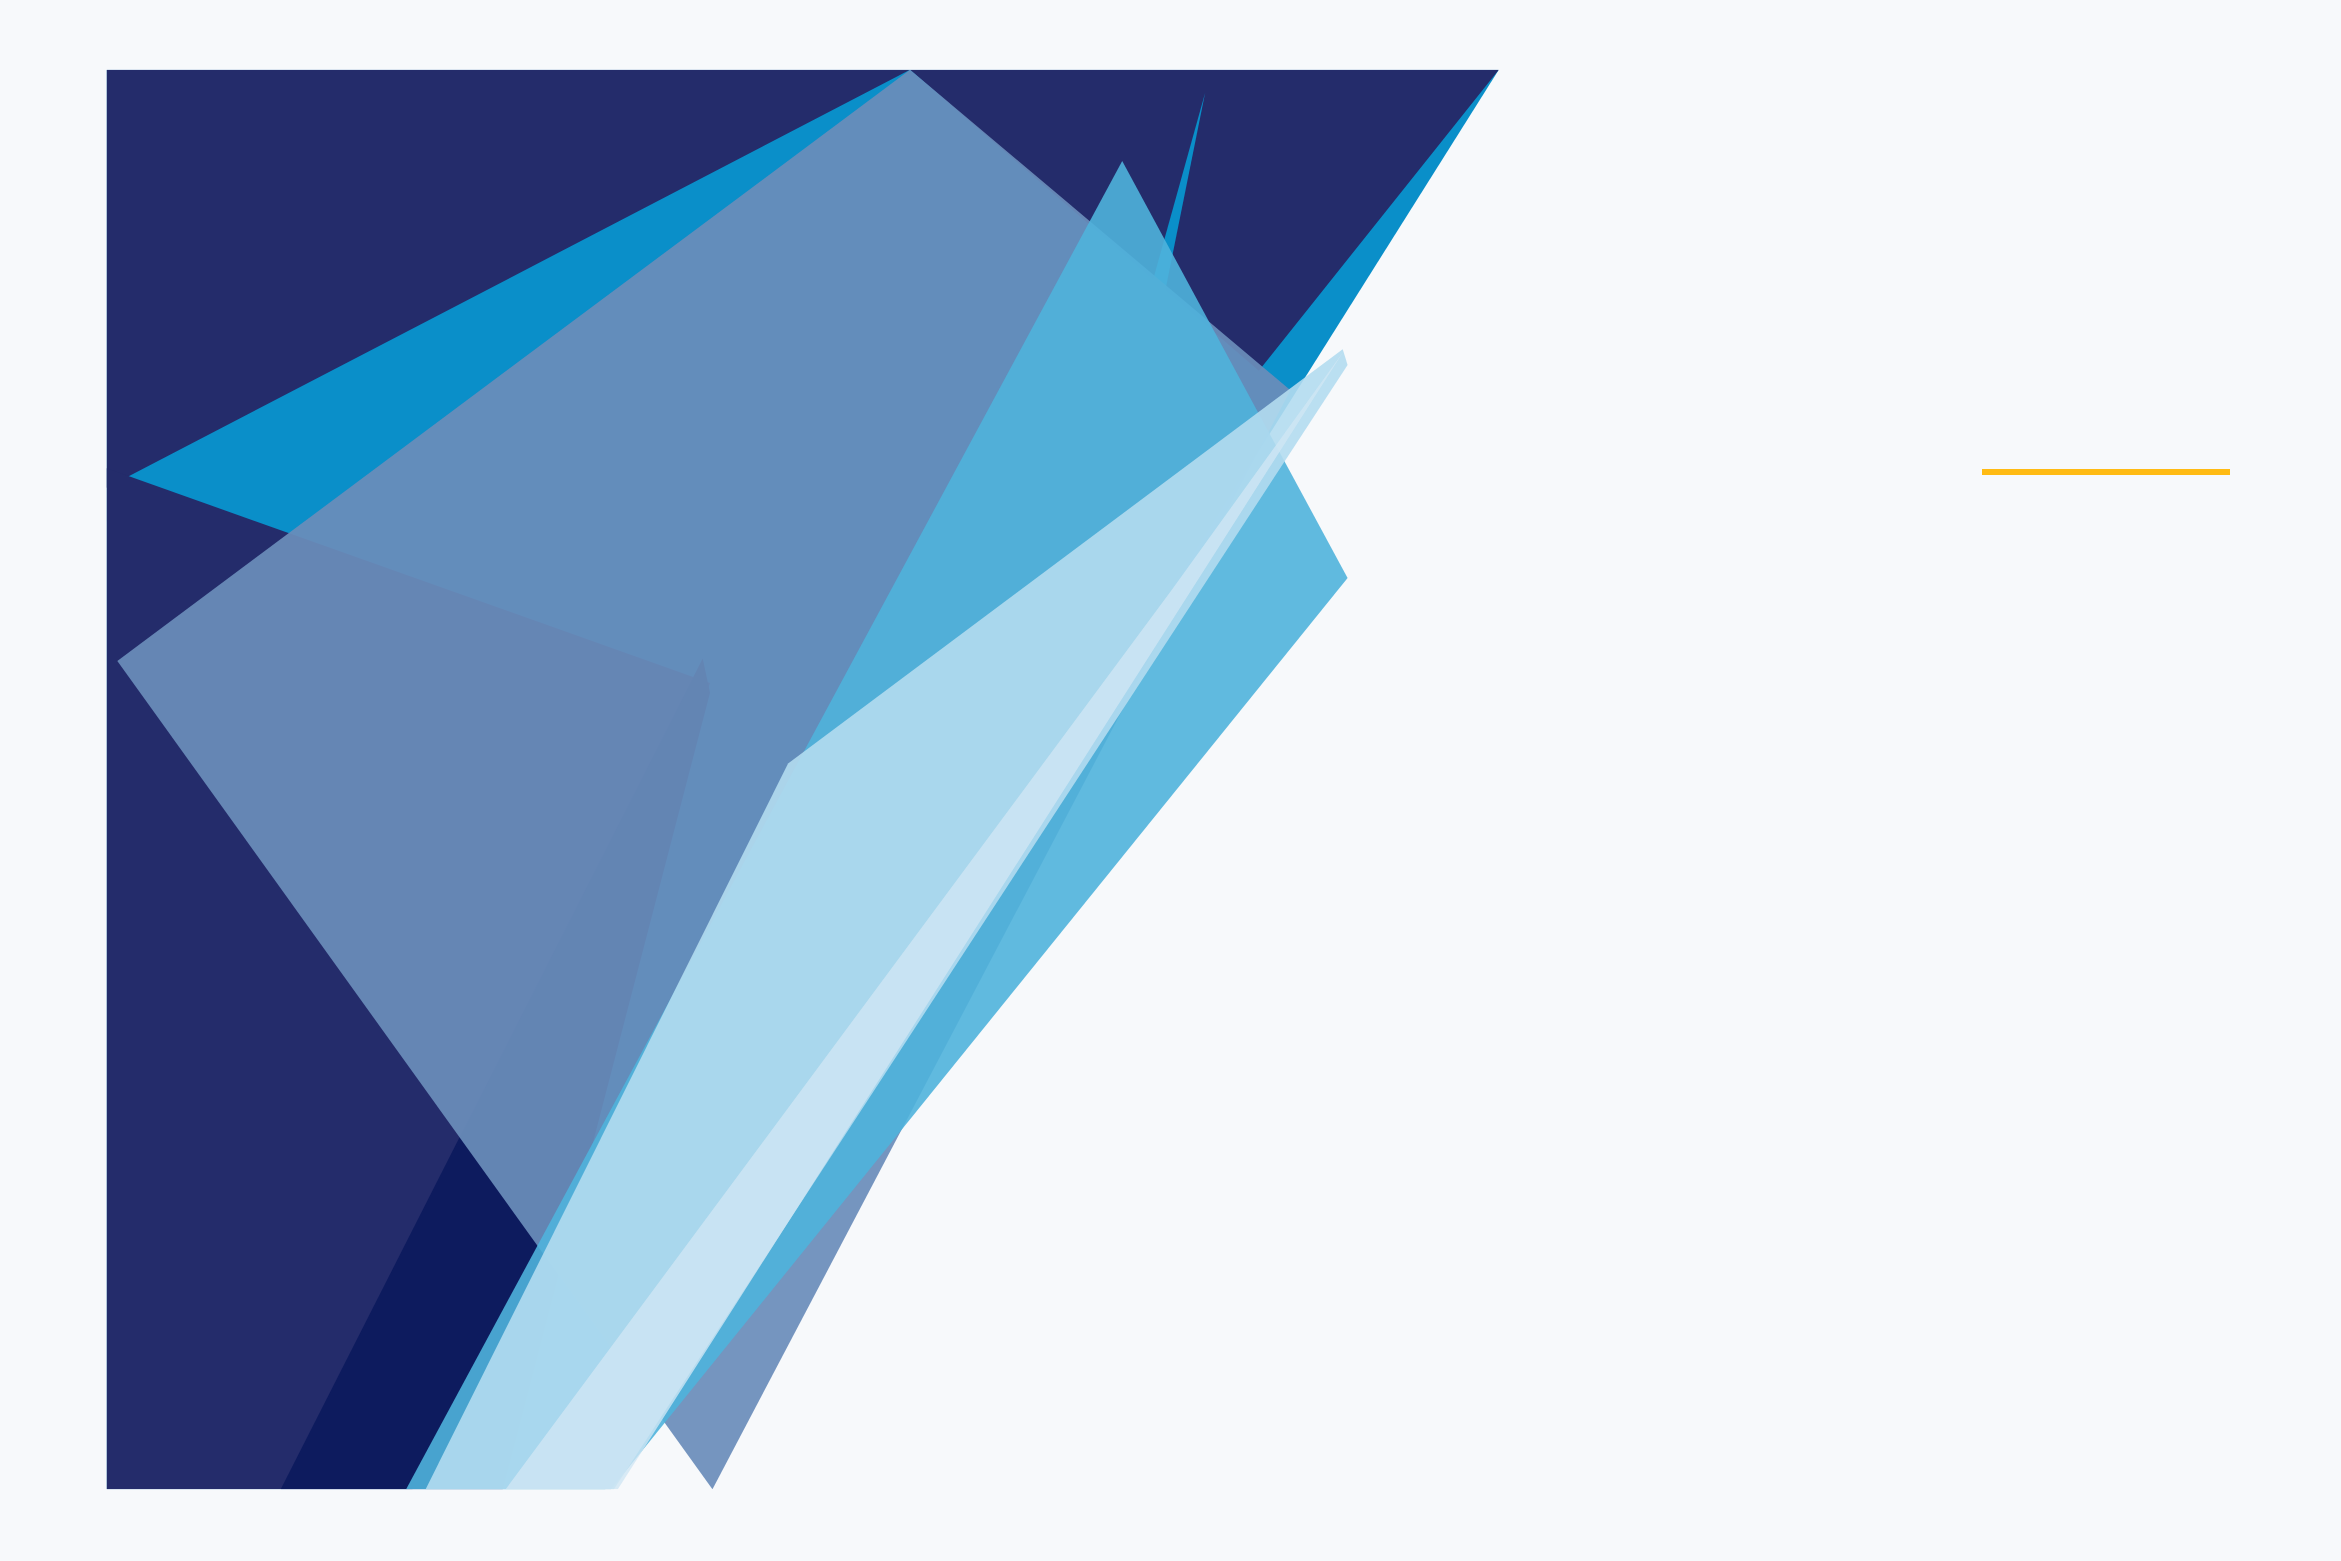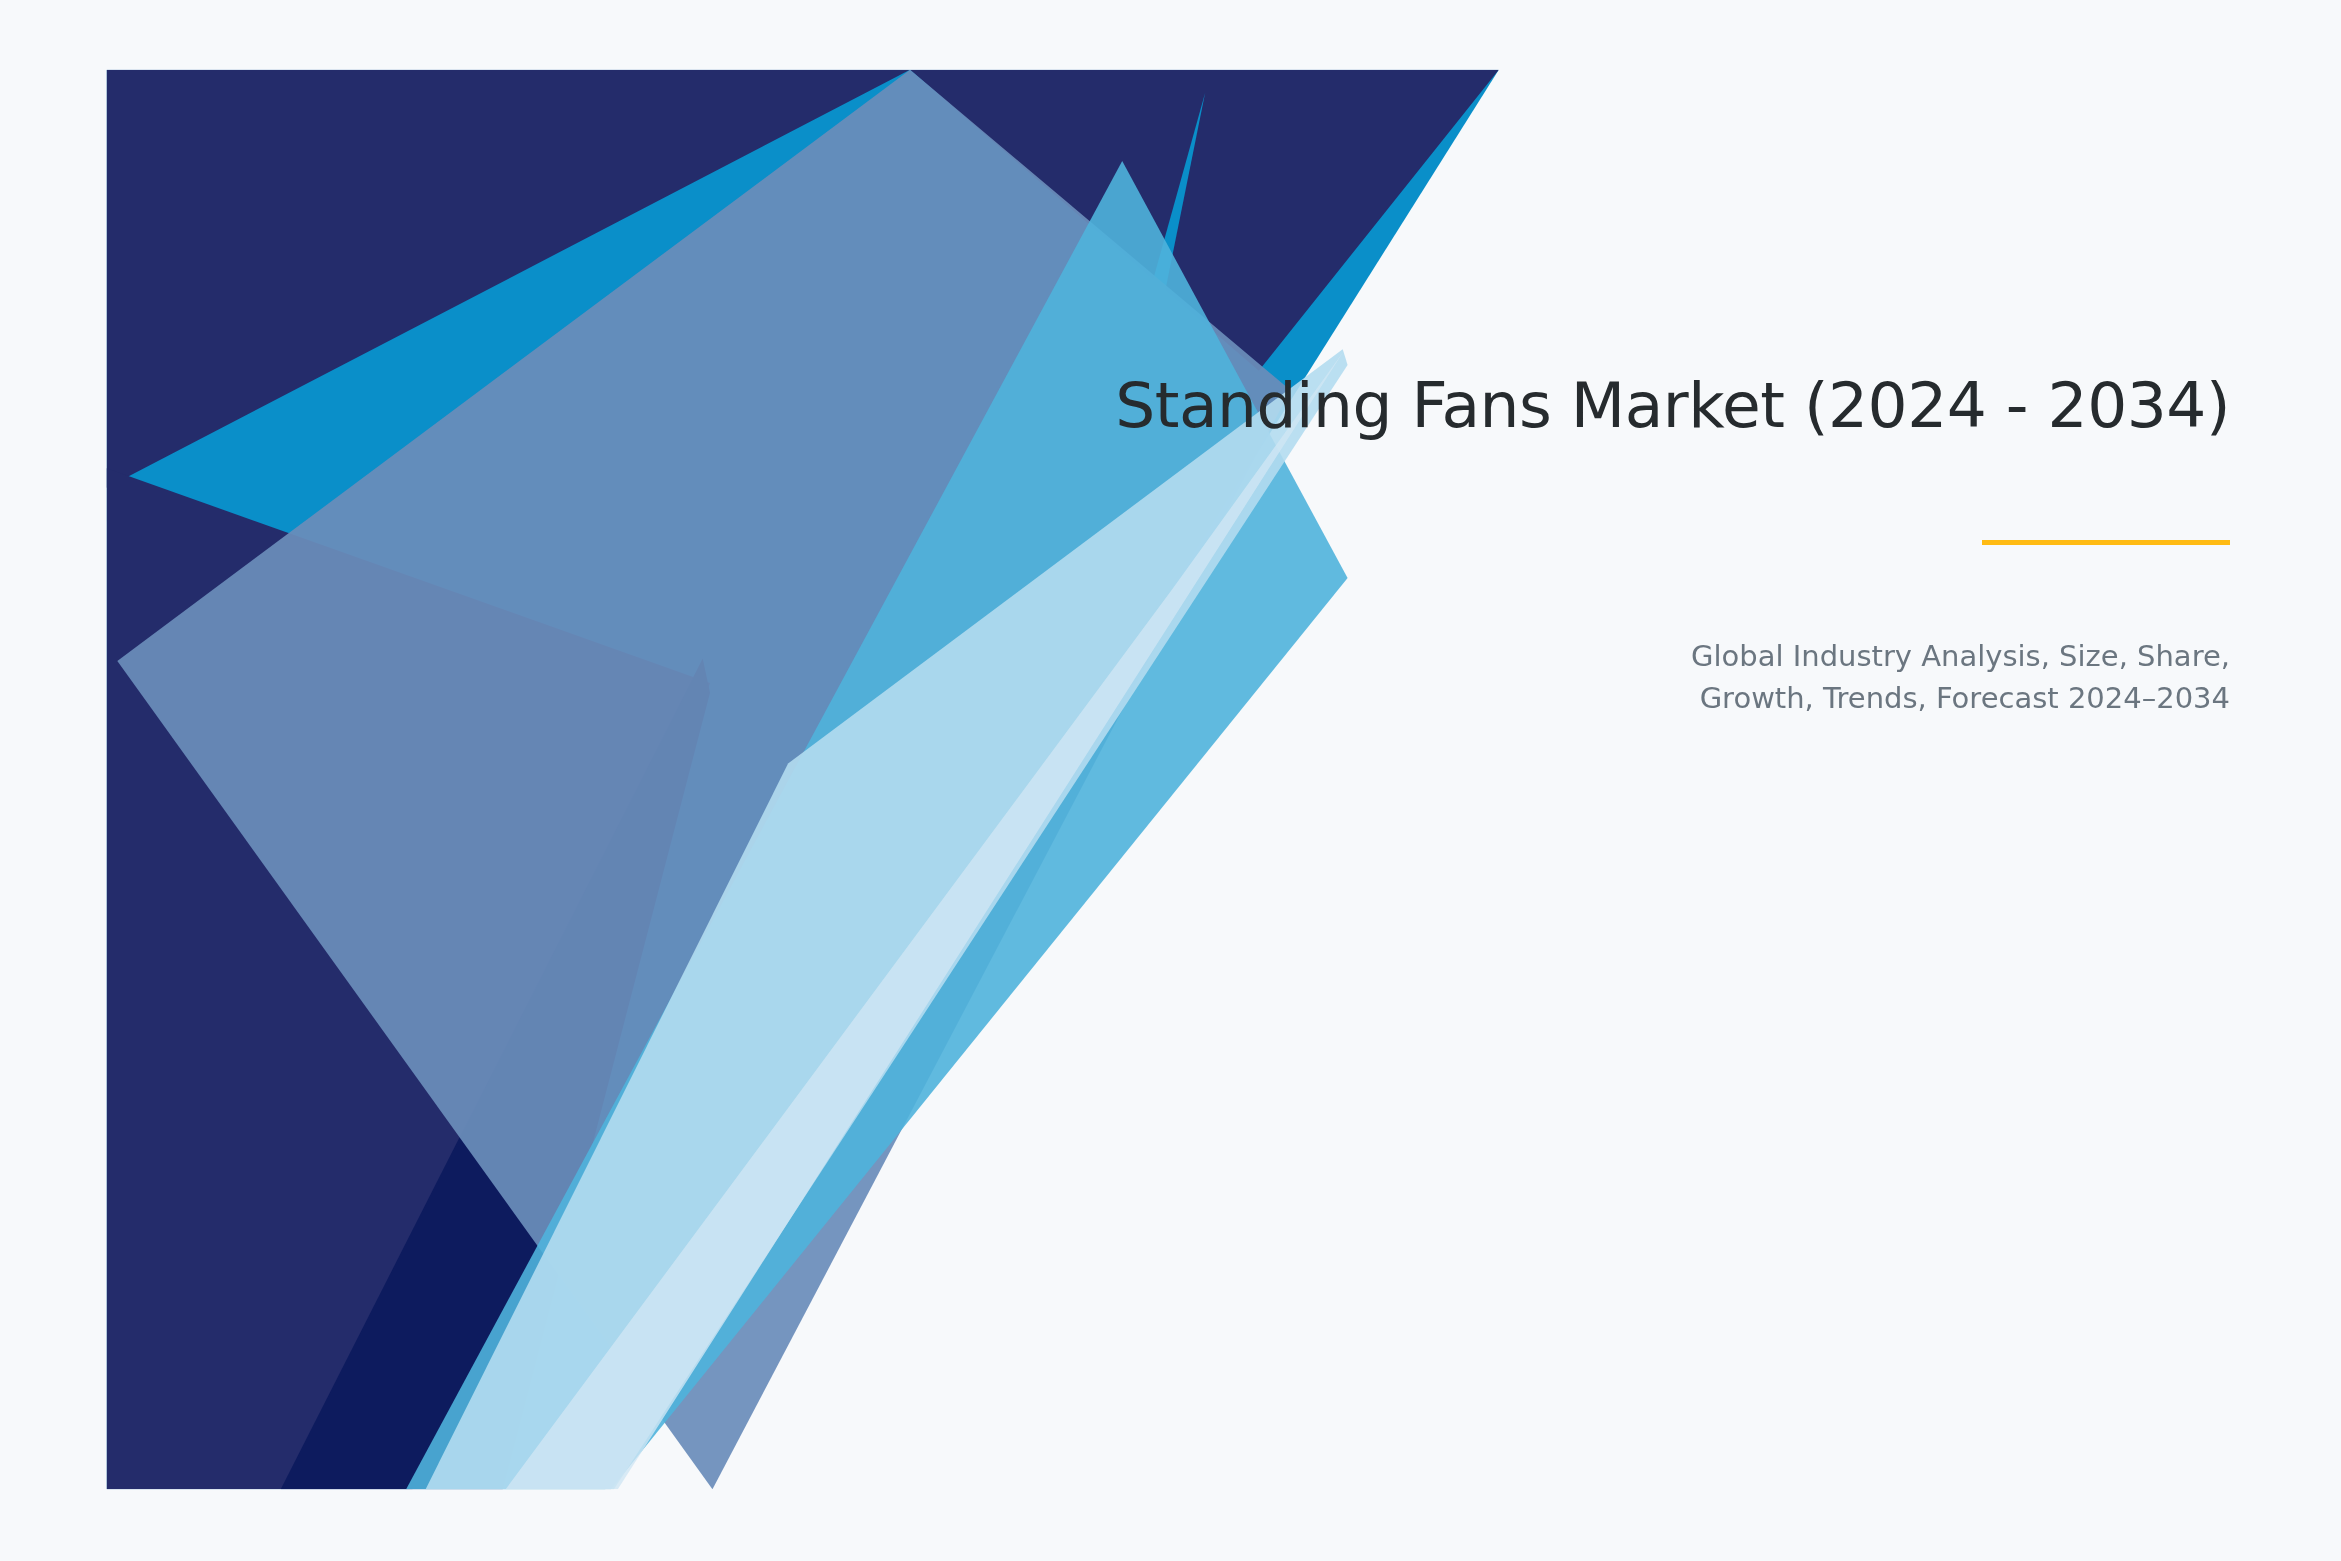--- a/index.html
+++ b/index.html
@@ -96,24 +96,22 @@
         <polygon fill="#6a8dba" opacity="0.93" points="240,1355 1865,143 2645,800 1460,3053"></polygon>
         <polygon fill="#4fb3dc" opacity="0.90" points="2300,330 2762,1185 1252,3053 832,3053"></polygon>
         <polygon fill="#b3dcef" opacity="0.90" points="2752,716 2762,748 1258,3053 872,3053 1615,1565"></polygon>
         <polygon fill="#cfe6f4" opacity="0.80" points="2754,720 1266,3053 1036,3053 2404,1206"></polygon>
       </g>
     </svg>
   </div>
 
   <div class="text-block">
 
-    <h1 class="report-title">Standing Fans Market (2024 - 2034)</h1>
 
     <div class="accent-rule-wrap">
       <span class="accent-rule"></span>
     </div>
 
-    <p class="report-subtitle">Global Industry Analysis, Size, Share, Growth, Trends, Forecast 2024–2034</p>
 
   </div>
 
 </div>
 
 
 </body></html>

